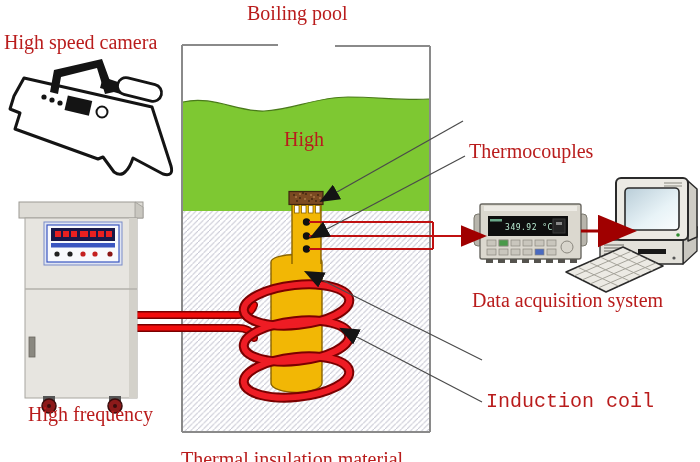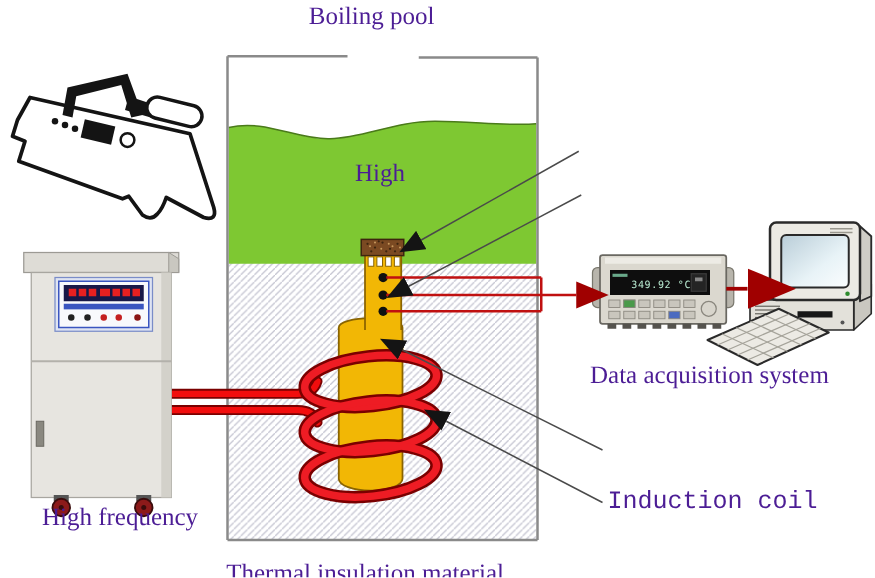--- a/index.html
+++ b/index.html
@@ -1,20 +1,20 @@
 <!DOCTYPE html>
 <html><head>
 <meta charset="utf-8">
 <style>
   html,body{margin:0;padding:0;background:#fff;}
   .stage{position:relative;width:700px;height:462px;background:#fff;overflow:hidden;
          font-family:"Liberation Serif", serif;}
   .stage svg{position:absolute;left:0;top:0;}
-  .lbl{position:absolute;font-size:20px;color:#4c1d95;white-space:nowrap;line-height:1.15;}
-  .lbl-center{text-align:center;}
+  .lbl{position:absolute;font-size:20px;color:#b91c1c;white-space:nowrap;line-height:1.15;}
+  .lbl-center{margin-left:28px;}
   .ps-label div{display:block;}
 </style>
 </head>
 <body>
 
 <div class="stage">
 
 <svg width="700" height="462" viewBox="0 0 700 462">
   <defs>
     <pattern id="hatch" width="5.5" height="5.5" patternUnits="userSpaceOnUse">
@@ -239,21 +239,23 @@
 
   <g stroke="#4a4a4a" stroke-width="1.2" fill="none">
     <path d="M463,121 L337,192" marker-end="url(#mBlack)"></path>
     <path d="M465,156 L327,229" marker-end="url(#mBlack)"></path>
     <path d="M482,360 L322,280" marker-end="url(#mBlack)"></path>
     <path d="M482,402 L357,337" marker-end="url(#mBlack)"></path>
   </g>
 </svg>
 
 <div class="lbl" style="left:247px;top:2px;">Boiling pool</div>
+<div class="lbl" style="left:4px;top:31px;">High speed camera</div>
 <div class="lbl" style="left:284px;top:128px;">High</div>
+<div class="lbl" style="left:469px;top:140px;">Thermocouples</div>
 <div class="lbl" style="left:472px;top:289px;">Data acquisition system</div>
 <div class="lbl" style="left:486px;top:390px;font-family:Liberation Mono, monospace;">Induction coil</div>
 <div class="lbl" style="left:181px;top:448px;">Thermal insulation material</div>
 <div class="lbl lbl-center ps-label" style="left:0px;top:403px;width:192px;">
   <div>High frequency</div>
 </div>
 
 </div>
 
 </body></html>

